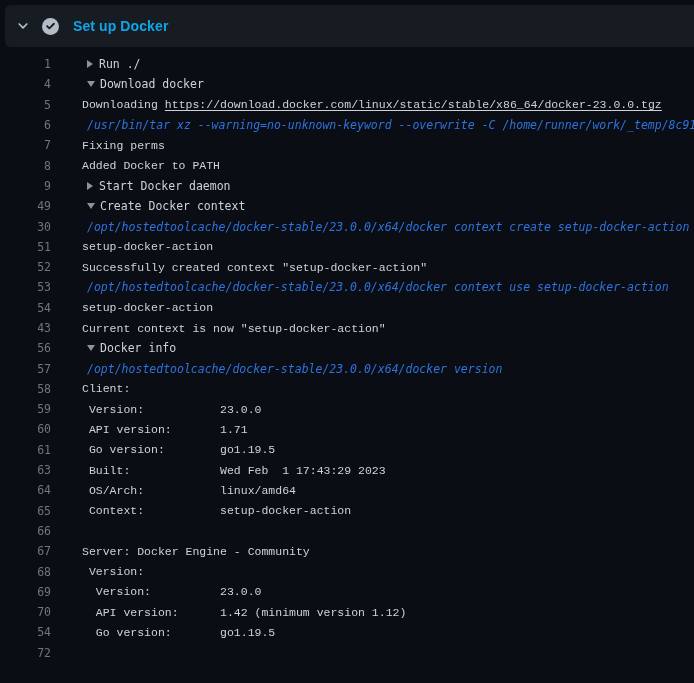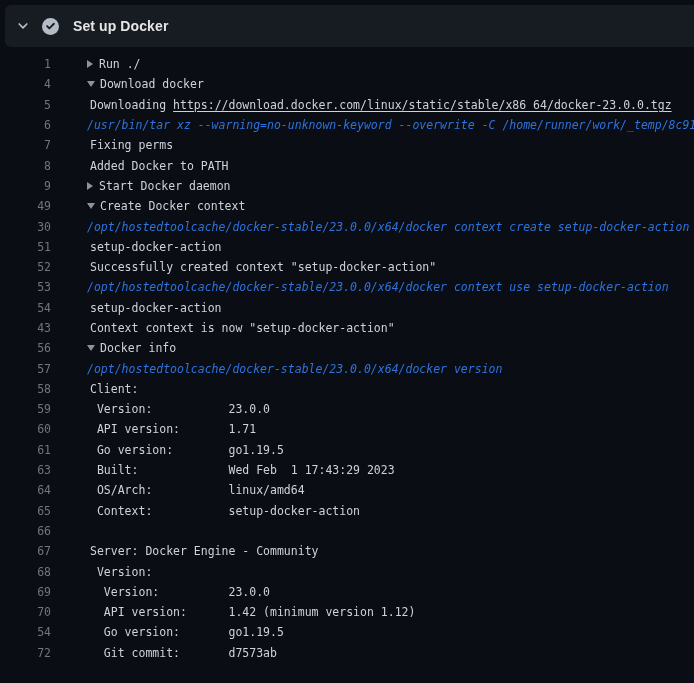--- a/index.html
+++ b/index.html
@@ -14,21 +14,21 @@
     position:absolute; left:5px; top:5px; right:0; height:42px;
     background:#171c23;
     border-radius:6px 0 0 6px;
     display:flex; align-items:center;
     padding-left:12px;
     cursor:pointer;
   }
   .chev { width:12px; height:12px; display:block; margin-right:13px; }
   .status-ic { width:17px; height:17px; display:block; margin-right:14px; }
   .step-title {
-    color:#e5e5e5; font-size:14px; font-weight:600; letter-spacing:.1px;
+    color:#0ea5e9; font-size:14px; font-weight:600; letter-spacing:.1px;
   }
   
   .log {
     position:absolute; top:47px; left:0; right:0; bottom:0;
     padding-top:7px;
     font-family:"DejaVu Sans Mono", monospace;
     font-size:11.5px;
     overflow:hidden;
   }
   .row {
@@ -38,21 +38,21 @@
   }
   .num {
     flex:none; width:51px; text-align:right;
     color:#6e7681; cursor:pointer;
   }
   .content {
     flex:none; display:flex; align-items:center;
     margin-left:36px; white-space:pre;
     color:#ccd3da;
   }
-  .row.text .content { margin-left:39px; }
+  .row.text .content { margin-left:31px;font-family:Liberation Mono, monospace; }
   .row.command .txt { color:#2e73df;font-style:italic; }
   .row.group-collapsed, .row.group-expanded { cursor:pointer; }
   .loglink { text-decoration:underline; text-underline-offset:2px; color:#ccd3da; cursor:pointer; }
   .tri { width:0; height:0; flex:none; margin-right:5px; }
   .tri.right { border-left:6px solid #8b949e; border-top:4px solid transparent; border-bottom:4px solid transparent; margin-right:6px; }
   .tri.down  { border-top:6px solid #8b949e; border-left:4px solid transparent; border-right:4px solid transparent; margin-right:5px; }
 </style>
 </head>
 <body>
 
@@ -74,30 +74,30 @@
     <div class="row command"><span class="num">6</span><span class="content"><span class="txt">/usr/bin/tar xz --warning=no-unknown-keyword --overwrite -C /home/runner/work/_temp/8c91</span></span></div>
     <div class="row text"><span class="num">7</span><span class="content"><span class="txt">Fixing perms</span></span></div>
     <div class="row text"><span class="num">8</span><span class="content"><span class="txt">Added Docker to PATH</span></span></div>
     <div class="row group-collapsed"><span class="num">9</span><span class="content"><span class="tri right"></span><span class="txt">Start Docker daemon</span></span></div>
     <div class="row group-expanded"><span class="num">49</span><span class="content"><span class="tri down"></span><span class="txt">Create Docker context</span></span></div>
     <div class="row command"><span class="num">30</span><span class="content"><span class="txt">/opt/hostedtoolcache/docker-stable/23.0.0/x64/docker context create setup-docker-action</span></span></div>
     <div class="row text"><span class="num">51</span><span class="content"><span class="txt">setup-docker-action</span></span></div>
     <div class="row text"><span class="num">52</span><span class="content"><span class="txt">Successfully created context "setup-docker-action"</span></span></div>
     <div class="row command"><span class="num">53</span><span class="content"><span class="txt">/opt/hostedtoolcache/docker-stable/23.0.0/x64/docker context use setup-docker-action</span></span></div>
     <div class="row text"><span class="num">54</span><span class="content"><span class="txt">setup-docker-action</span></span></div>
-    <div class="row text"><span class="num">43</span><span class="content"><span class="txt">Context context is now "setup-docker-action"</span></span></div>
+    <div class="row text"><span class="num">43</span><span class="content"><span class="txt">Current context is now "setup-docker-action"</span></span></div>
     <div class="row group-expanded"><span class="num">56</span><span class="content"><span class="tri down"></span><span class="txt">Docker info</span></span></div>
     <div class="row command"><span class="num">57</span><span class="content"><span class="txt">/opt/hostedtoolcache/docker-stable/23.0.0/x64/docker version</span></span></div>
     <div class="row text"><span class="num">58</span><span class="content"><span class="txt">Client:</span></span></div>
     <div class="row text"><span class="num">59</span><span class="content"><span class="txt"> Version:           23.0.0</span></span></div>
     <div class="row text"><span class="num">60</span><span class="content"><span class="txt"> API version:       1.71</span></span></div>
     <div class="row text"><span class="num">61</span><span class="content"><span class="txt"> Go version:        go1.19.5</span></span></div>
     <div class="row text"><span class="num">63</span><span class="content"><span class="txt"> Built:             Wed Feb  1 17:43:29 2023</span></span></div>
     <div class="row text"><span class="num">64</span><span class="content"><span class="txt"> OS/Arch:           linux/amd64</span></span></div>
     <div class="row text"><span class="num">65</span><span class="content"><span class="txt"> Context:           setup-docker-action</span></span></div>
     <div class="row text"><span class="num">66</span><span class="content"><span class="txt"></span></span></div>
     <div class="row text"><span class="num">67</span><span class="content"><span class="txt">Server: Docker Engine - Community</span></span></div>
     <div class="row text"><span class="num">68</span><span class="content"><span class="txt"> Version:</span></span></div>
     <div class="row text"><span class="num">69</span><span class="content"><span class="txt">  Version:          23.0.0</span></span></div>
     <div class="row text"><span class="num">70</span><span class="content"><span class="txt">  API version:      1.42 (minimum version 1.12)</span></span></div>
     <div class="row text"><span class="num">54</span><span class="content"><span class="txt">  Go version:       go1.19.5</span></span></div>
-    <div class="row text"><span class="num">72</span><span class="content"><span class="txt">  Git commit:       d7573ab</span></span></div>
+    <div class="row text"><span class="num">72</span></div>
   </div>
 
 </body></html>

